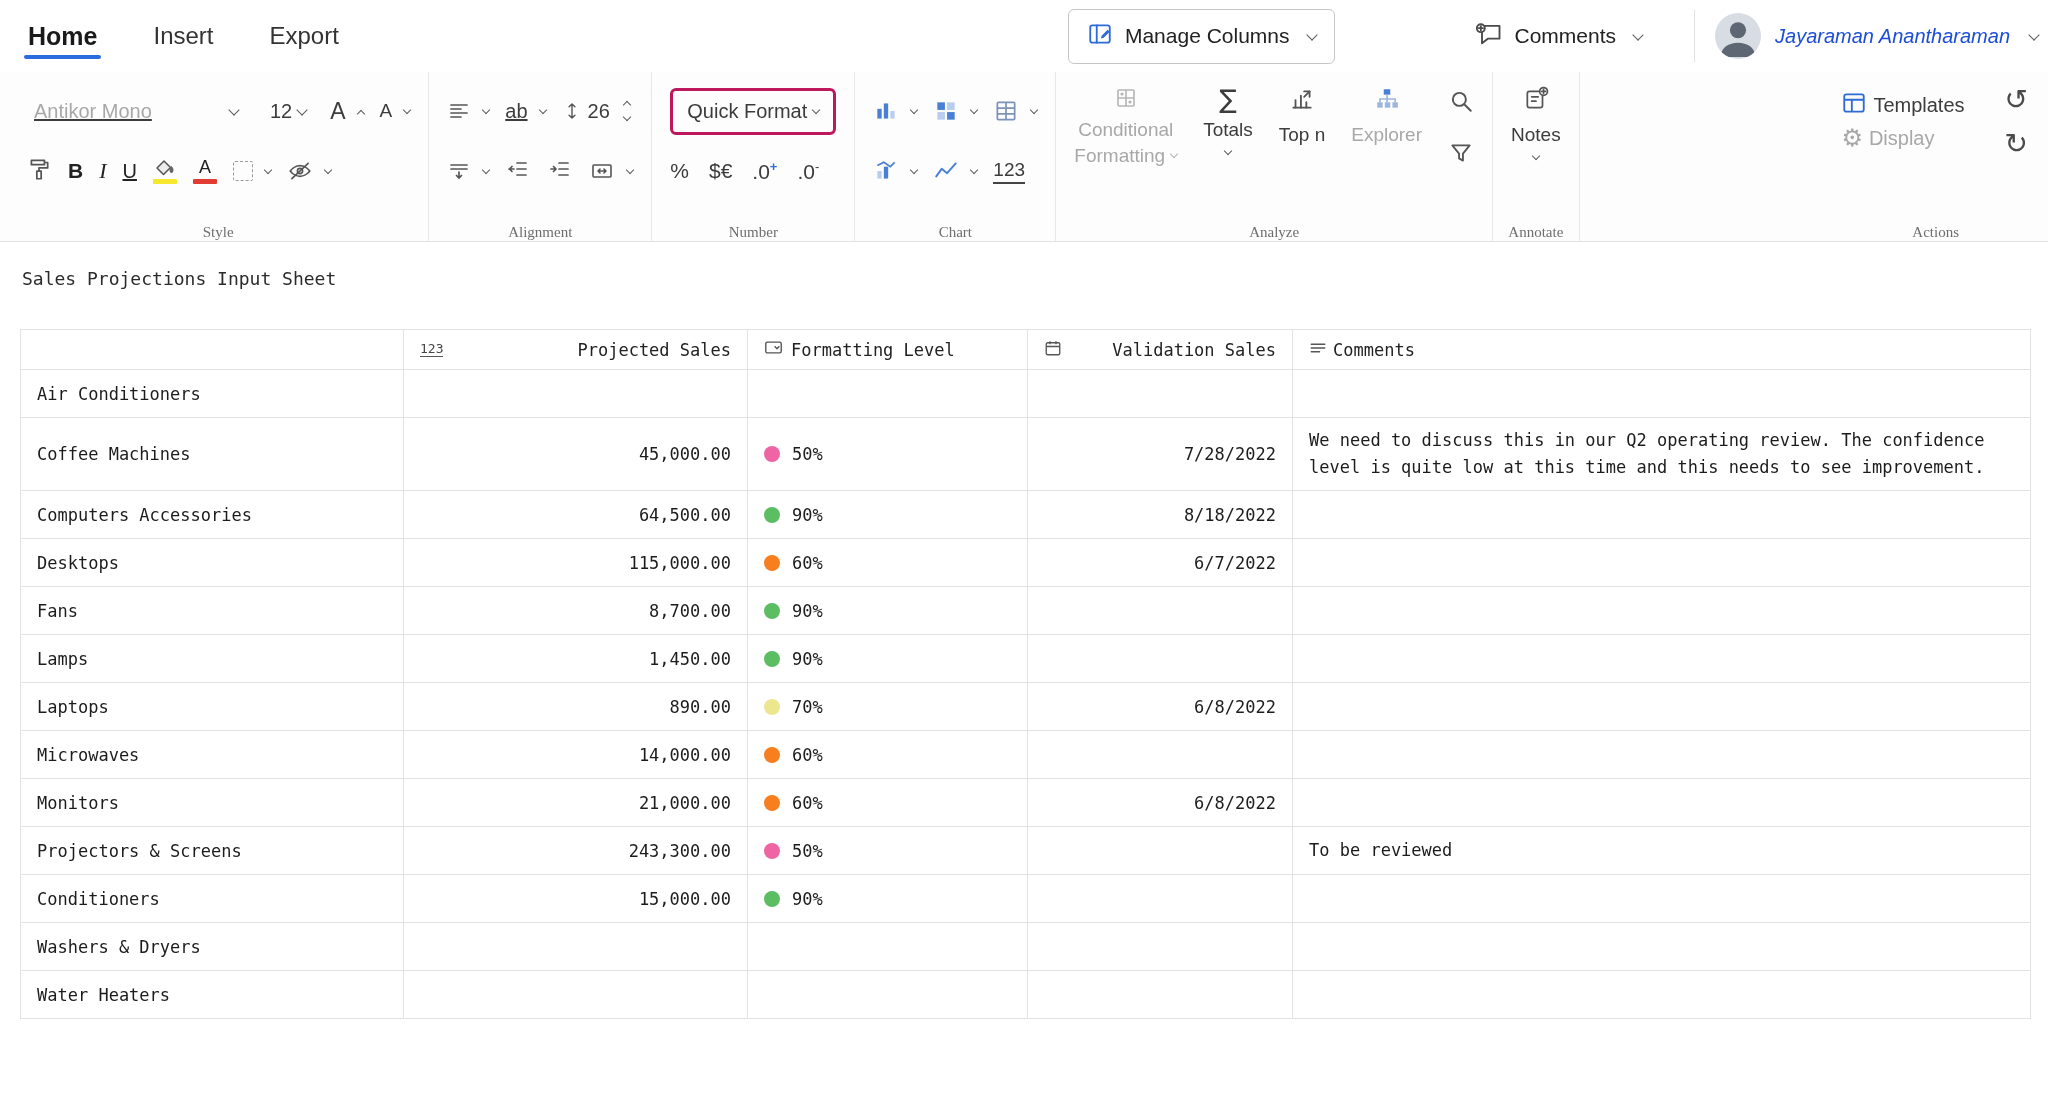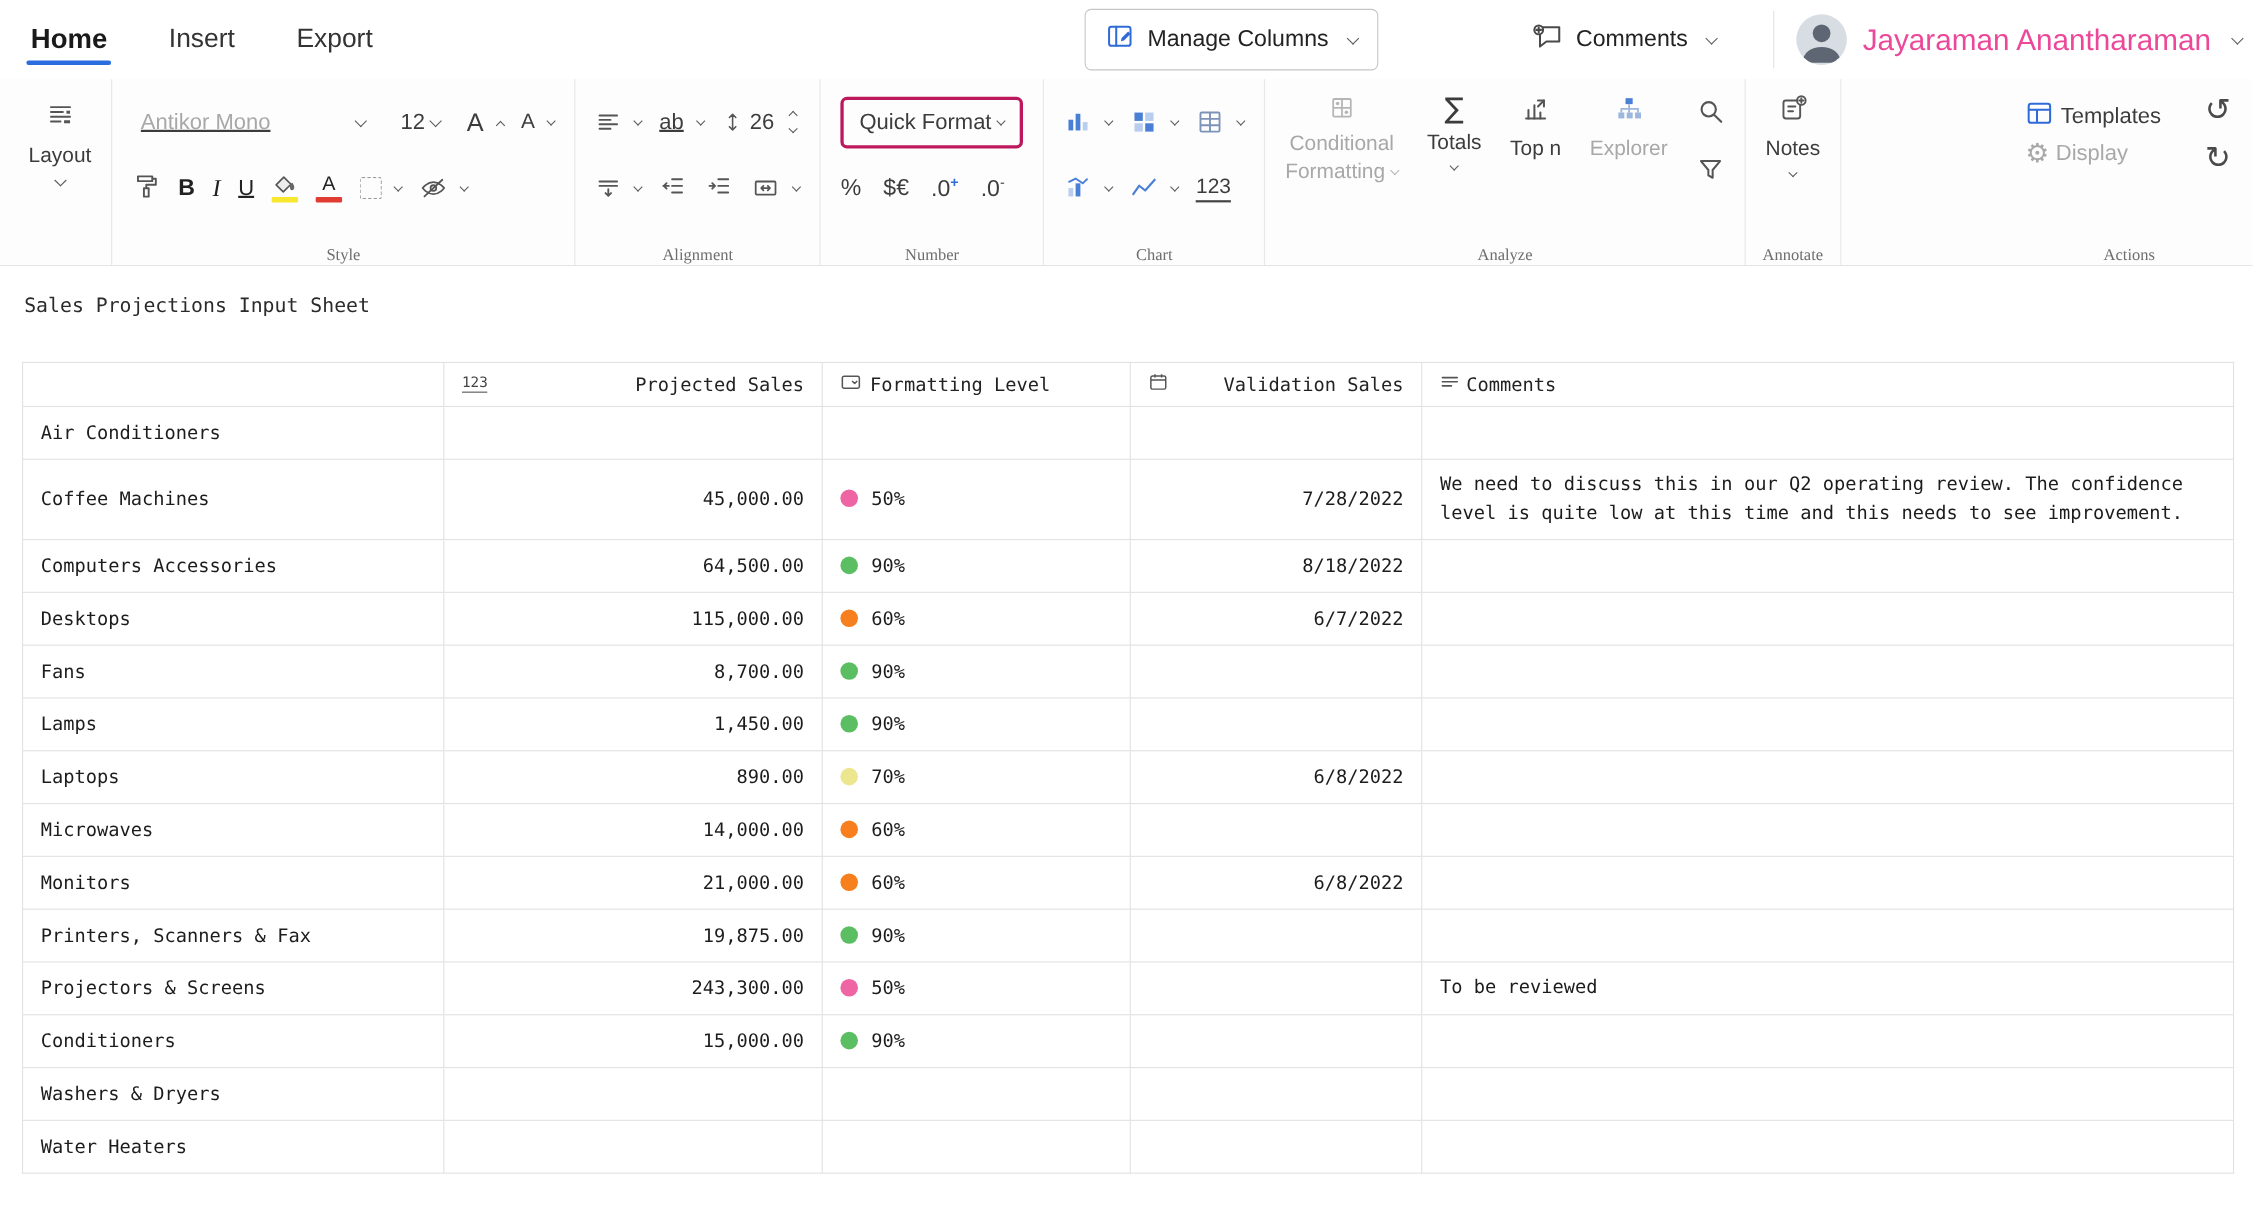--- a/index.html
+++ b/index.html
@@ -12,21 +12,21 @@
   .tab { font-size:24px; color:#333; margin-right:52px; padding:22px 2px; position:relative; cursor:pointer; }
   .tab.active { font-weight:bold; color:#1a1a1a; font-size:25px; }
   .tab.active::after { content:""; position:absolute; left:-2px; right:-2px; bottom:14px; height:4px; background:#2b6cde; border-radius:2px; }
 
   .mc-btn { margin-left:auto; display:flex; align-items:center; gap:12px;
             border:1px solid #c6c6c6; border-radius:6px; padding:11px 18px; font-size:21px; cursor:pointer; }
   .cm-btn { margin-left:140px; display:flex; align-items:center; gap:12px; font-size:21px; cursor:pointer; }
   .userblk { margin-left:52px; display:flex; align-items:center; gap:14px;
              border-left:1px solid #e2e2e2; padding-left:20px; height:52px; cursor:pointer; }
   .avatar { width:46px; height:46px; border-radius:50%; background:#d7dde3; overflow:hidden; flex:none; display:flex; align-items:flex-end; justify-content:center; }
-  .username { font-size:27px; color:#ec4899; white-space:nowrap; }
+  .username { font-size:20px; color:#1d4ed8; white-space:nowrap;font-style:italic; }
 
   
   .chev { width:8px; height:8px; border-right:1.8px solid #5c5c5c; border-bottom:1.8px solid #5c5c5c;
           transform:rotate(45deg); display:inline-block; margin:-3px 0 0 6px; flex:none; }
   .chev.up { transform:rotate(-135deg); margin-top:5px; }
   .chev.tiny { width:6px; height:6px; }
   .chev.lone { margin:0; }
   .muted, .disabled { color:#a8a8a8 !important; }
   .disabled .chev { border-color:#b5b5b5; }
 
@@ -121,33 +121,20 @@
           <path d="M3 23c0-5 4.2-7.5 9-7.5s9 2.5 9 7.5z" fill="#5d6672"></path>
       </svg>
     </span>
     <span class="username">Jayaraman Anantharaman</span>
     <span class="chev"></span>
   </div>
 </div>
 
 <div class="ribbon">
 
-  <div class="rgroup">
-    <div class="vbtn" style="padding-top:8px;">
-      <span>
-        <svg class="si" width="26" height="26" viewBox="0 0 24 24" fill="none" stroke="#555" stroke-width="1.6" stroke-linecap="round">
-          <path d="M4 5h16M4 9h10M4 13h16M4 17h8"></path>
-            <rect x="17" y="8" width="3" height="2.5" fill="#555" stroke="none"></rect>
-            <rect x="15" y="16" width="5" height="2.5" fill="#555" stroke="none"></rect>
-        </svg>
-      </span>
-      <span>Layout</span>
-      <span class="chev lone"></span>
-    </div>
-  </div>
 
   <div class="rgroup">
     <div class="rcol">
       <div class="rrow">
         <div class="combo fname">
           <span class="muted">Antikor Mono</span>
           <span class="chev"></span>
         </div>
         <div class="combo">
           <span>12</span>
@@ -552,29 +539,20 @@
         <tr>
     <td class="c-item">Monitors</td>
     <td class="c-sales">21,000.00</td>
     <td class="c-conf">
       <span class="dot" style="background: rgb(247, 127, 30);"></span><span>60%</span>
     </td>
     <td class="c-date">6/8/2022</td>
     <td class="c-comment"></td>
   </tr>
         <tr>
-    <td class="c-item">Printers, Scanners &amp; Fax</td>
-    <td class="c-sales">19,875.00</td>
-    <td class="c-conf">
-      <span class="dot" style="background: rgb(92, 190, 99);"></span><span>90%</span>
-    </td>
-    <td class="c-date"></td>
-    <td class="c-comment"></td>
-  </tr>
-        <tr>
     <td class="c-item">Projectors &amp; Screens</td>
     <td class="c-sales">243,300.00</td>
     <td class="c-conf">
       <span class="dot" style="background: rgb(239, 100, 163);"></span><span>50%</span>
     </td>
     <td class="c-date"></td>
     <td class="c-comment">To be reviewed</td>
   </tr>
         <tr>
     <td class="c-item">Conditioners</td>

